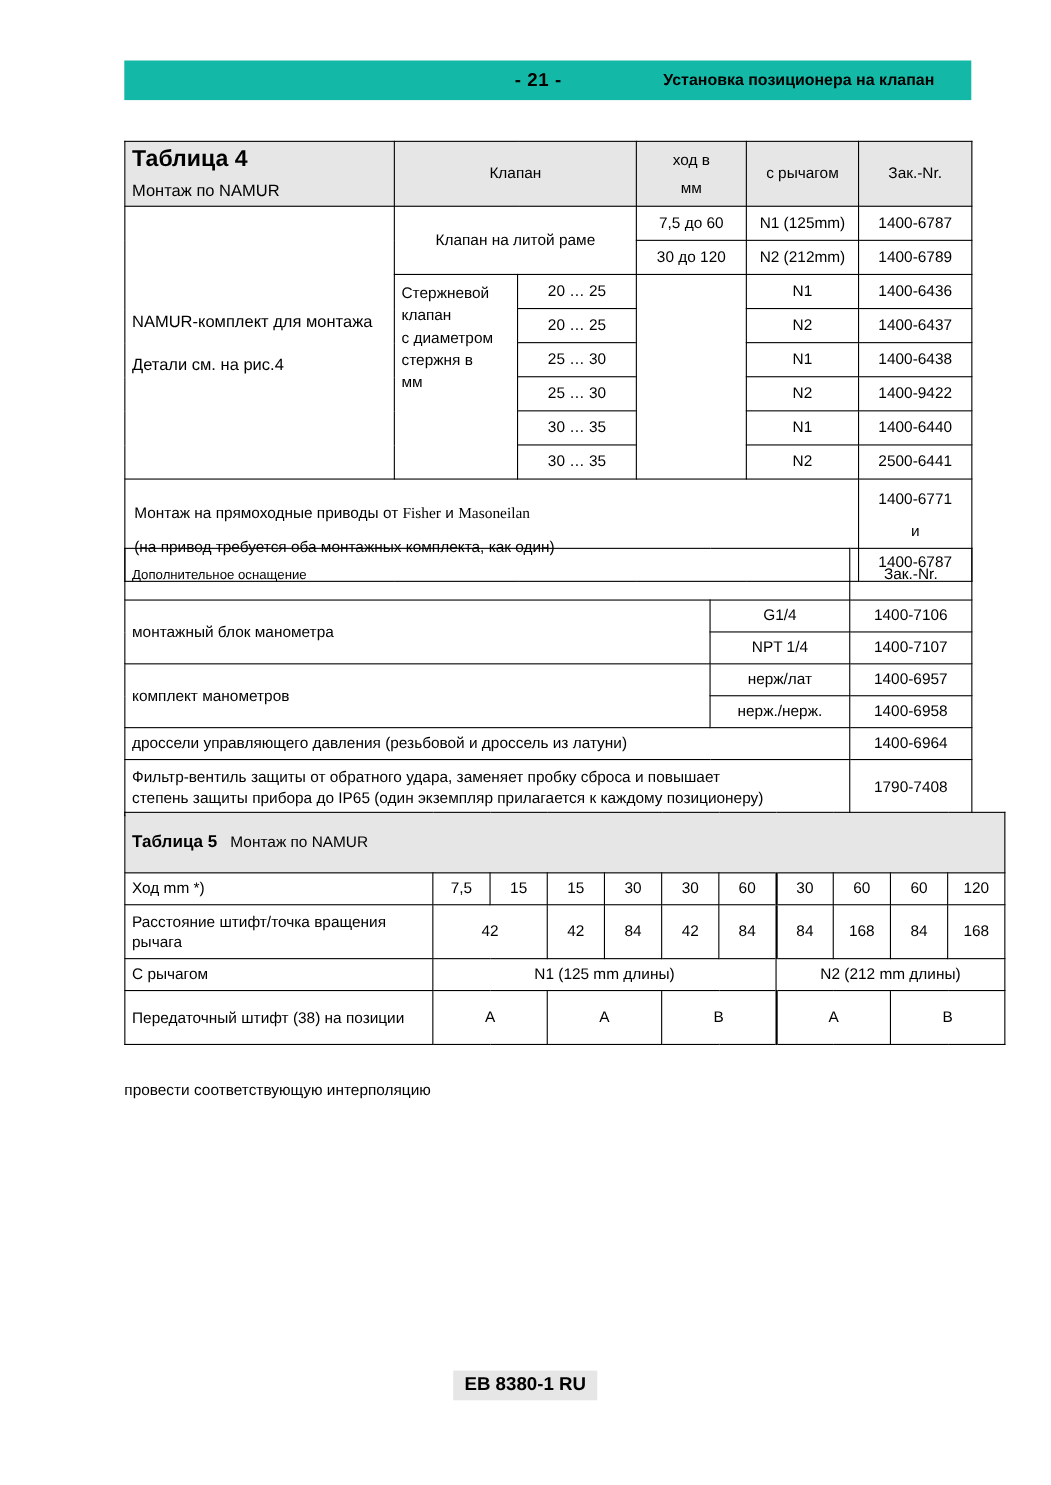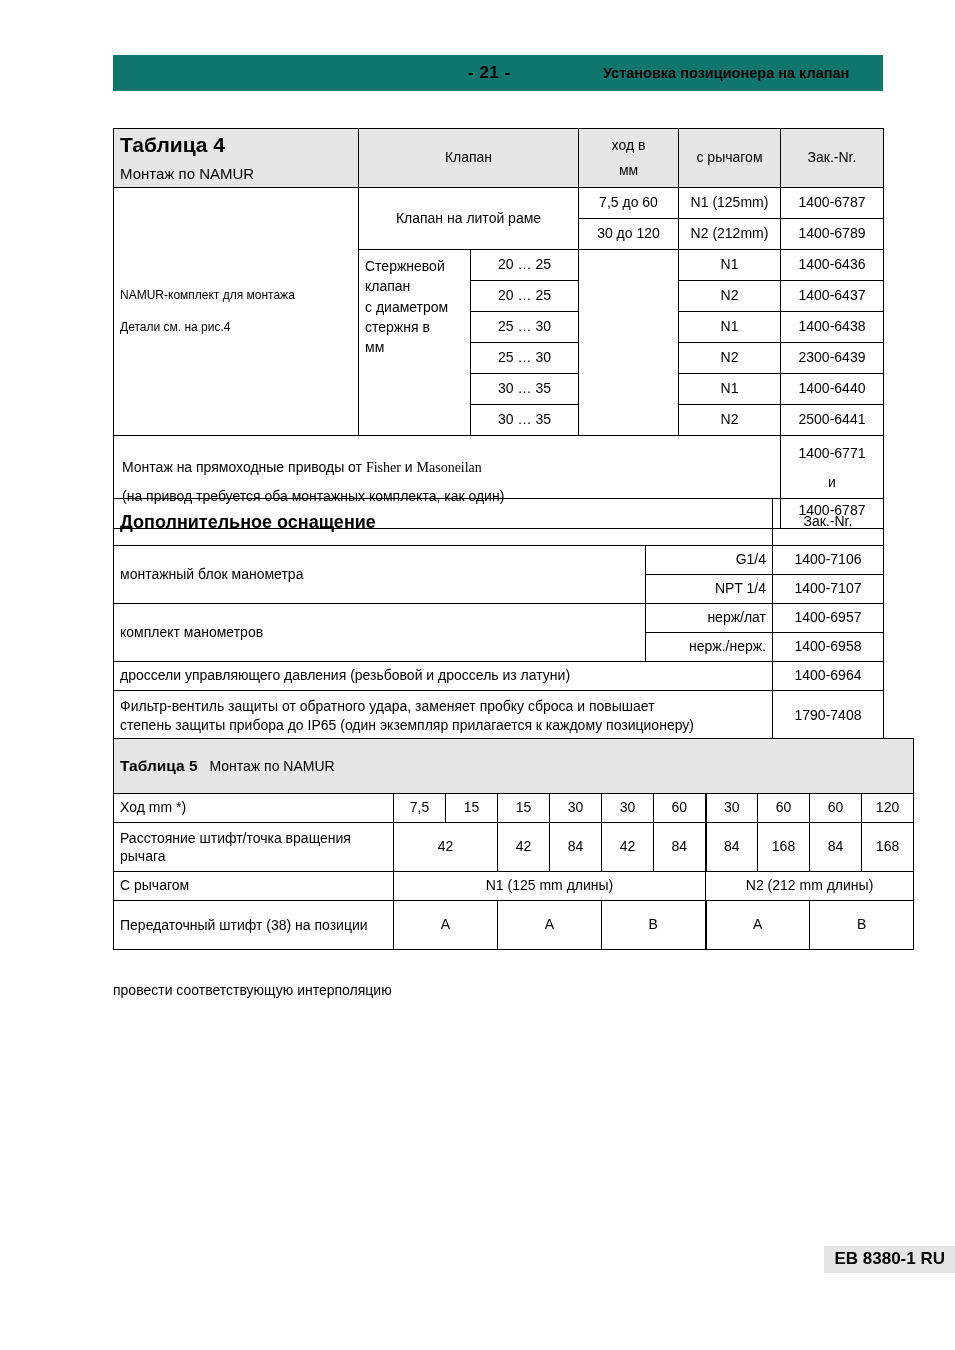--- a/index.html
+++ b/index.html
@@ -7,71 +7,71 @@
     width:955px;height:1350px;background:#ffffff;
     font-family:"Liberation Sans",sans-serif;
     color:#000;
     -webkit-font-smoothing:antialiased;
   }
   .page{position:relative;width:955px;height:1350px;}
 
   
   .runhead{
     position:absolute;left:113px;top:55px;width:770px;height:36px;
-    background:#0f766e;display:flex;align-items:center;
+    background:#14b8a6;display:flex;align-items:center;
   }
   .runhead .pagenum{
     position:absolute;left:355px;font-weight:bold;font-size:17px;letter-spacing:.5px;
   }
   .runhead .chapter{
     position:absolute;left:490px;font-weight:bold;font-size:14.5px;
   }
 
   
   table{border-collapse:collapse;table-layout:fixed;}
   td,th{
     border:1px solid #000;
     font-size:14px;font-weight:normal;
     padding:3px 6px;vertical-align:middle;
     line-height:1.25;
   }
   .gray{background:#e6e6e6;}
   .c{text-align:center;}
   .l{text-align:left;}
-  .r{text-align:right;}
+  .r{text-align:center;}
 
   
   #t4{position:absolute;left:113px;top:128px;width:770px;}
   #t4 td{height:24px;}
   .t4-title{font-size:15px;}
   .t4-title .bigname{font-weight:bold;font-size:21px;display:block;margin-bottom:7px;}
-  .t4-left{font-size:12px;line-height:2.6;}
+  .t4-left{font-size:15px;line-height:2.6;}
   .serif{font-family:"Liberation Serif",serif;}
 
   
   #t5{position:absolute;left:113px;top:498px;width:770px;}
   #t5 td{height:22px;}
-  .hdr-extra{font-weight:bold;font-size:18px;}
+  .hdr-extra{font-weight:normal;font-size:12px;}
 
   
   #t6{position:absolute;left:113px;top:738px;width:770px;}
   #t6 td{height:22px;font-size:14px;}
   .t6-cap{font-size:15.5px;}
   .t6-cap b{font-size:15.5px;text-align:center;}
   .thickr{border-right:2px solid #000;}
 
   
   .footnote{
     position:absolute;left:113px;top:980px;width:775px;
     font-size:14px;line-height:1.45;
   }
 
   
   .pagefoot{
-    position:absolute;left:0;top:1246px;width:955px;text-align:right;
+    position:absolute;left:0;top:1246px;width:955px;text-align:center;
   }
   .pagefoot span{
     background:#e6e6e6;font-weight:bold;font-size:17px;padding:3px 10px 4px 10px;
     display:inline-block;
   }
 </style>
 </head>
 <body>
 
 <div class="page">
@@ -141,21 +141,21 @@
         <td class="c">1400-6437</td>
       </tr>
       <tr>
         <td class="c">25 … 30</td>
         <td class="c">N1</td>
         <td class="c">1400-6438</td>
       </tr>
       <tr>
         <td class="c">25 … 30</td>
         <td class="c">N2</td>
-        <td class="c">2300-6439</td>
+        <td class="c">1400-9422</td>
       </tr>
       <tr>
         <td class="c">30 … 35</td>
         <td class="c">N1</td>
         <td class="c">1400-6440</td>
       </tr>
       <tr>
         <td class="c">30 … 35</td>
         <td class="c">N2</td>
         <td class="c">2500-6441</td>

